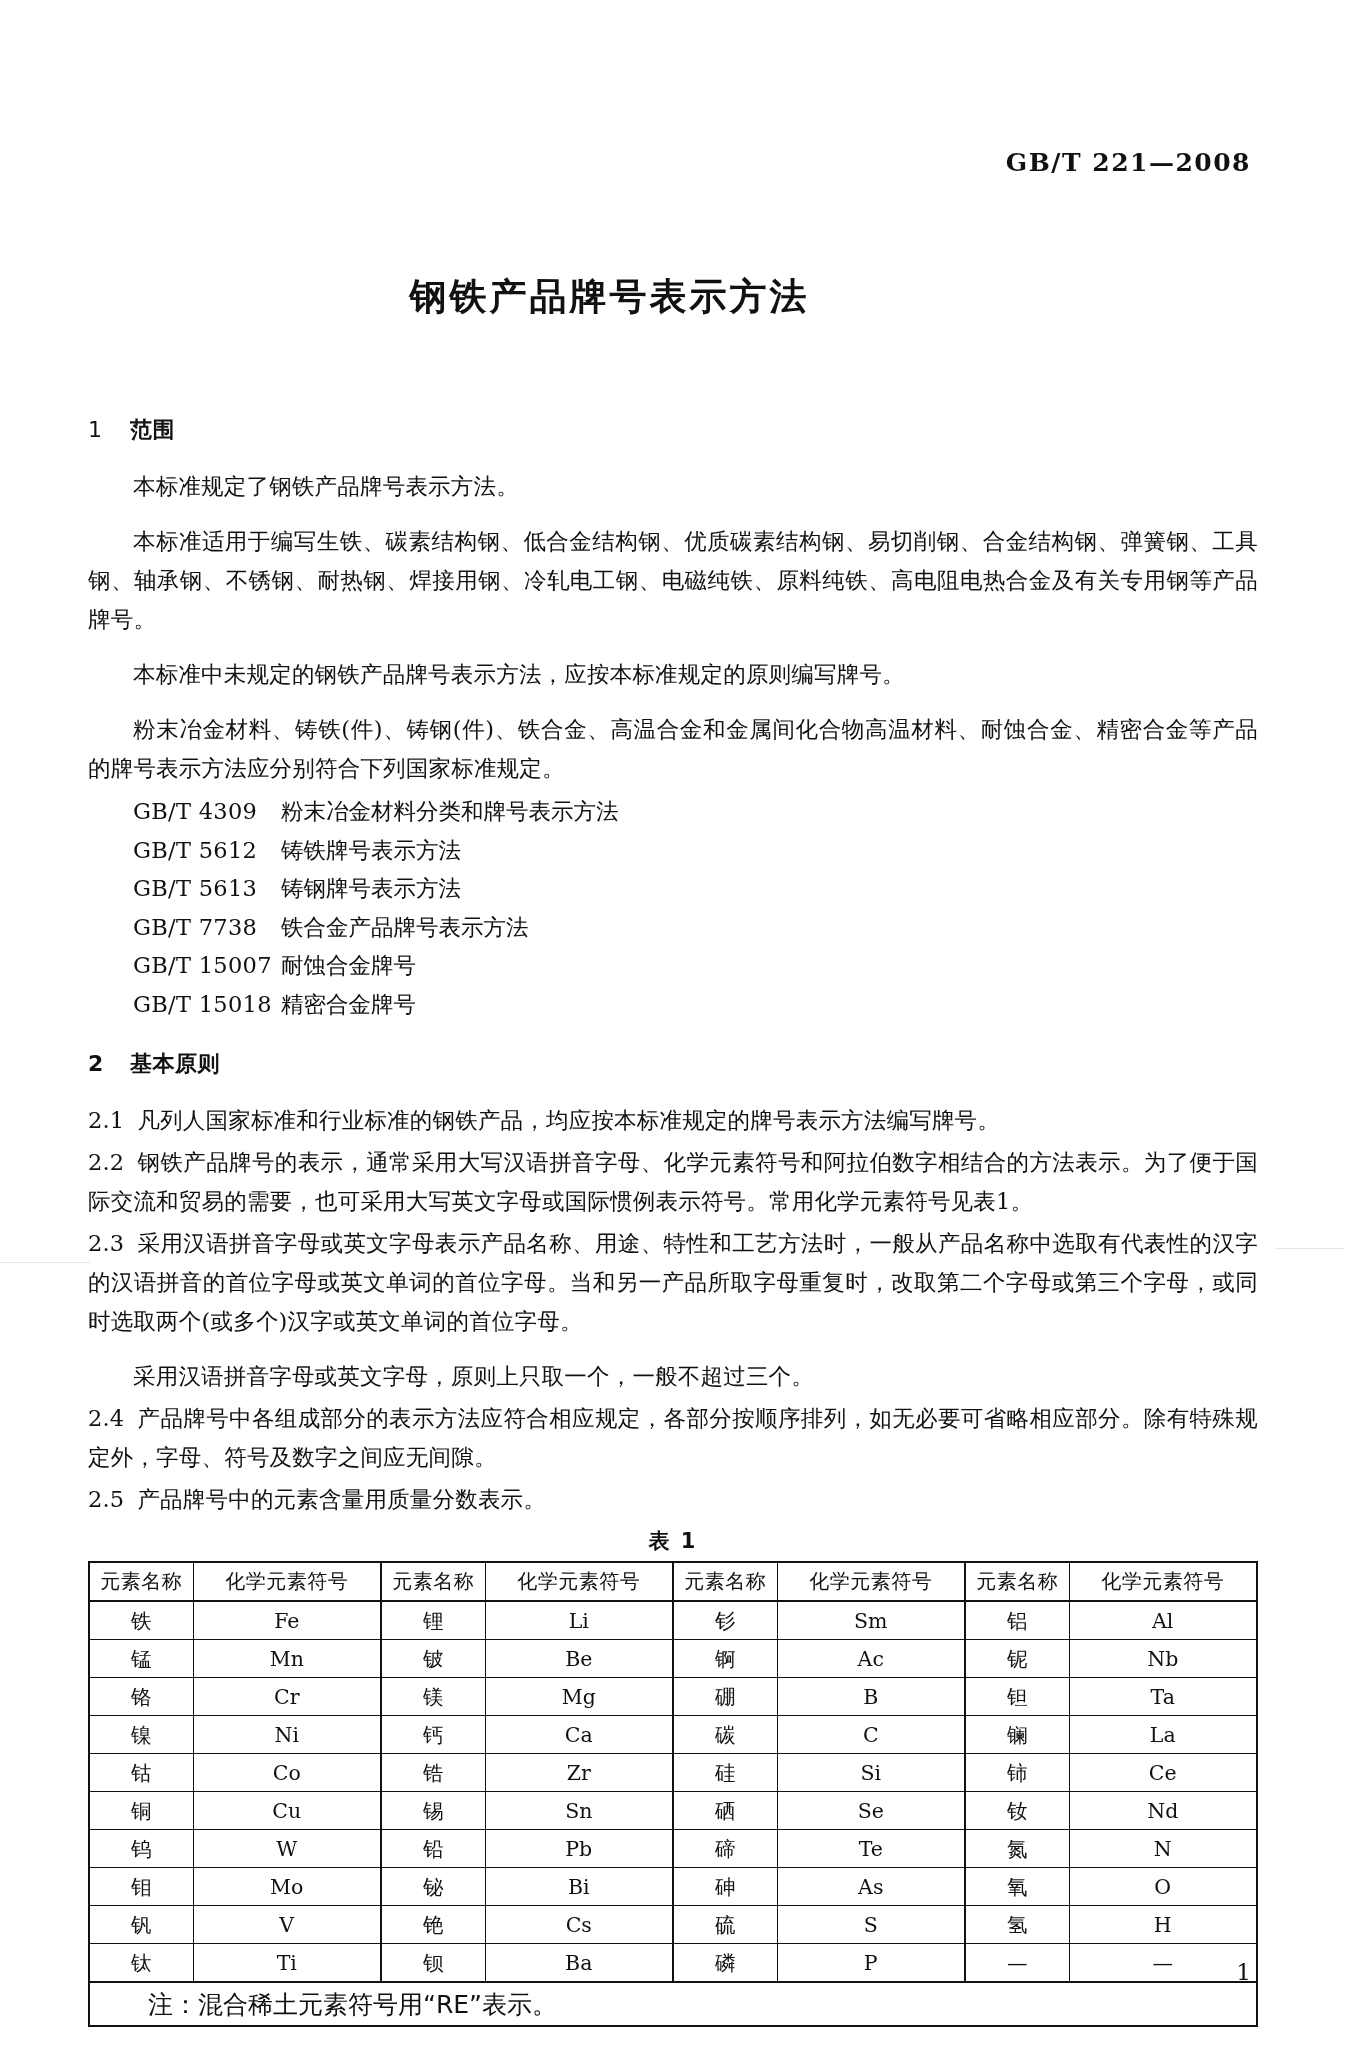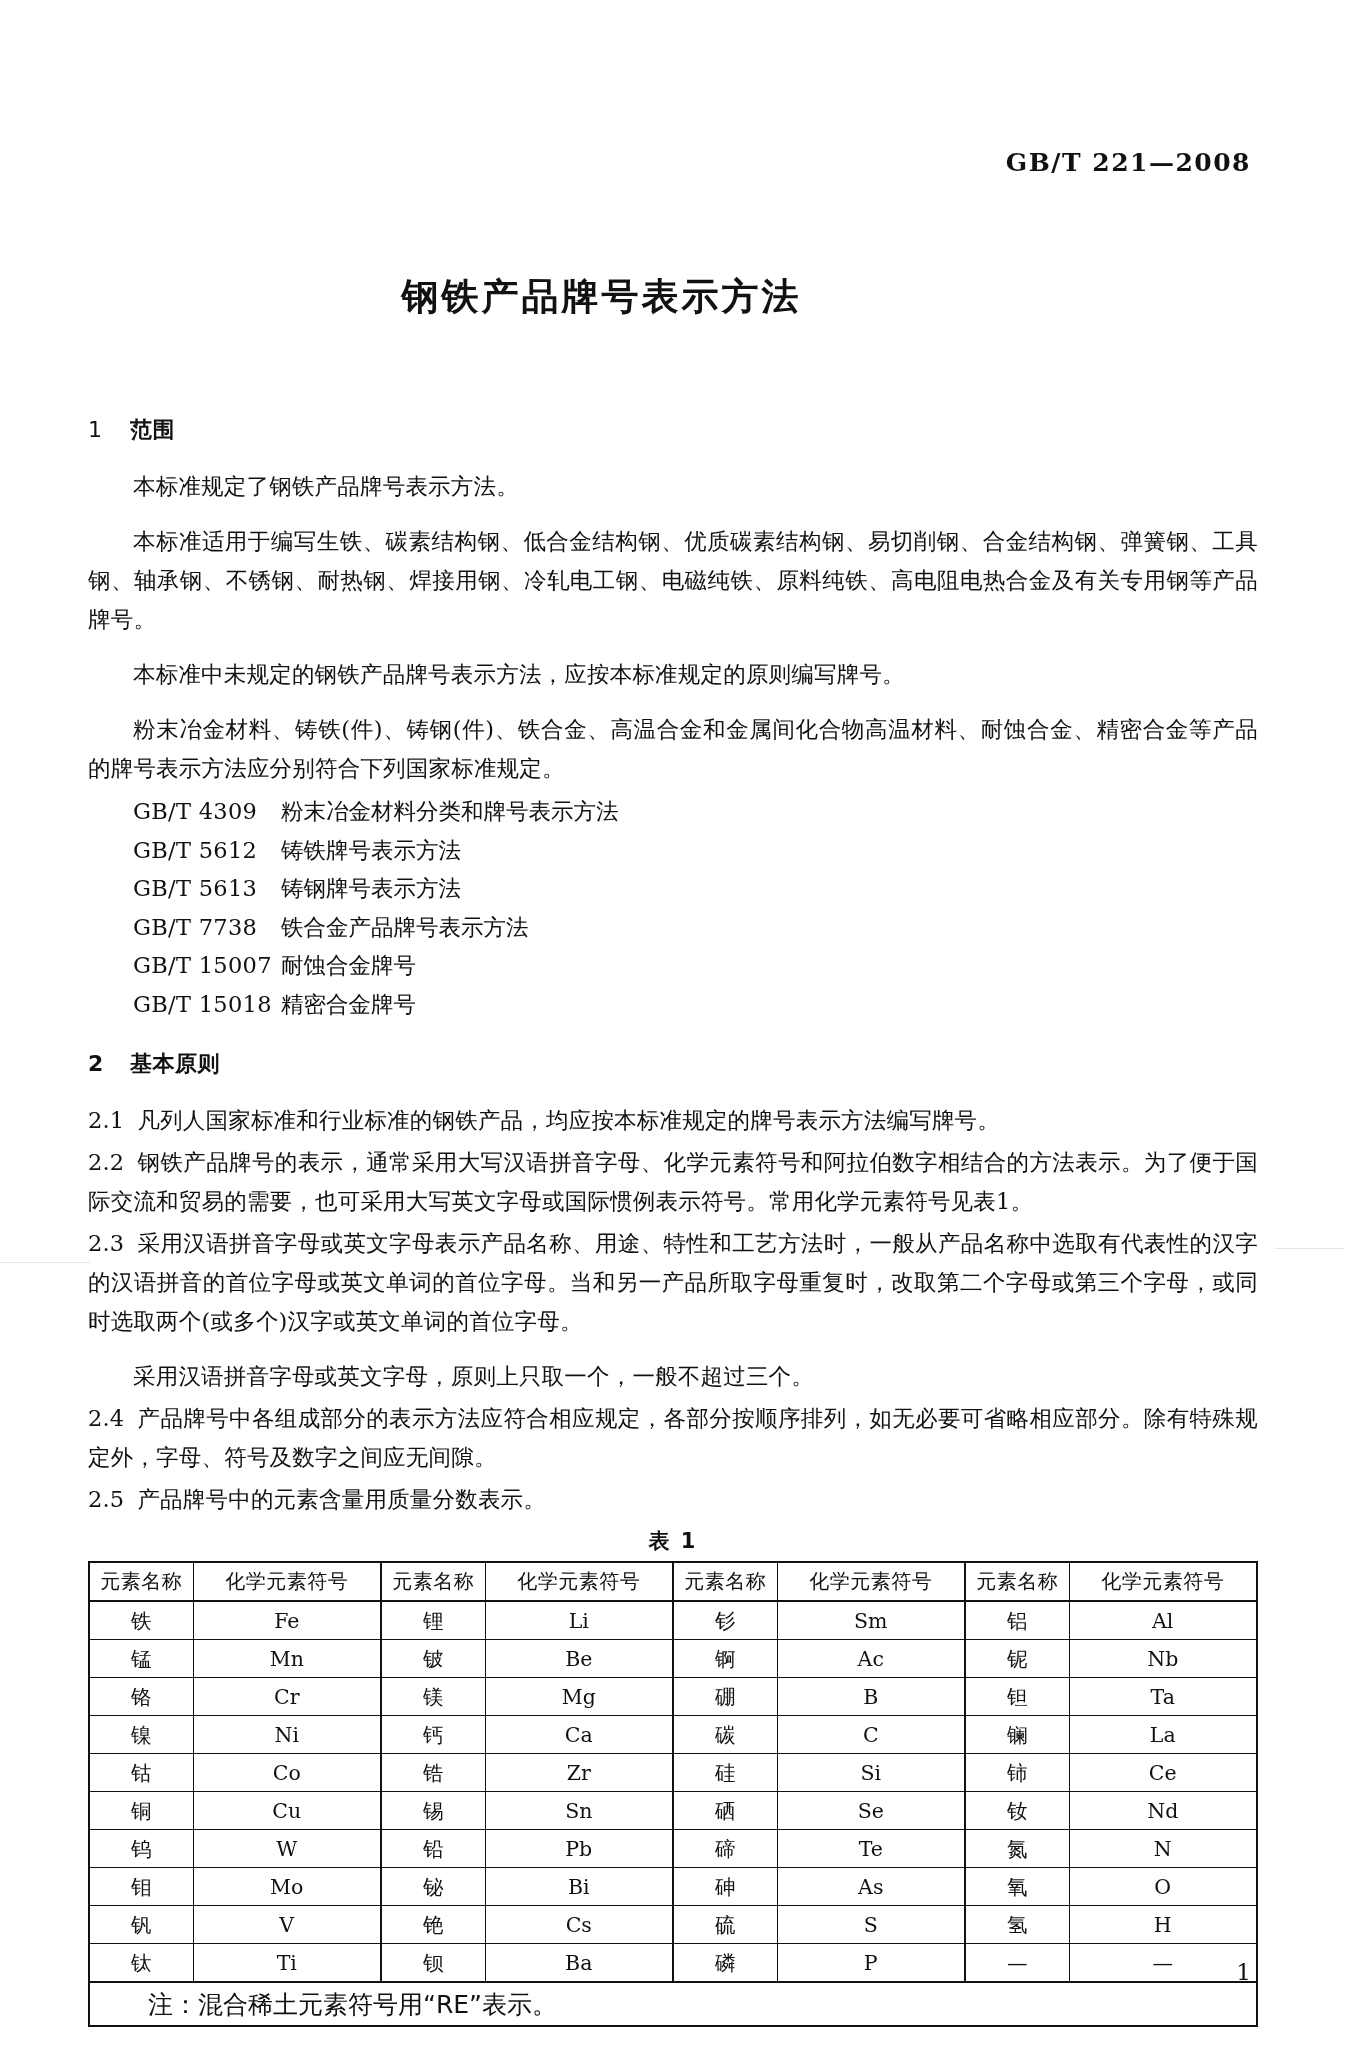--- a/index.html
+++ b/index.html
@@ -34,21 +34,21 @@
     font-size: 25px;
     font-weight: bold;
     letter-spacing: 1.5px;
     white-space: nowrap;
   }
 
   
   .doc-title {
     position: absolute;
     top: 272px;
-    left: 0;
+    left: 8px;
     width: 1203px;
     text-align: center;
     font-family: "DejaVu Sans", "Liberation Sans", sans-serif;
     font-size: 37px;
     font-weight: bold;
     letter-spacing: 3px;
   }
 
   
   .content {

